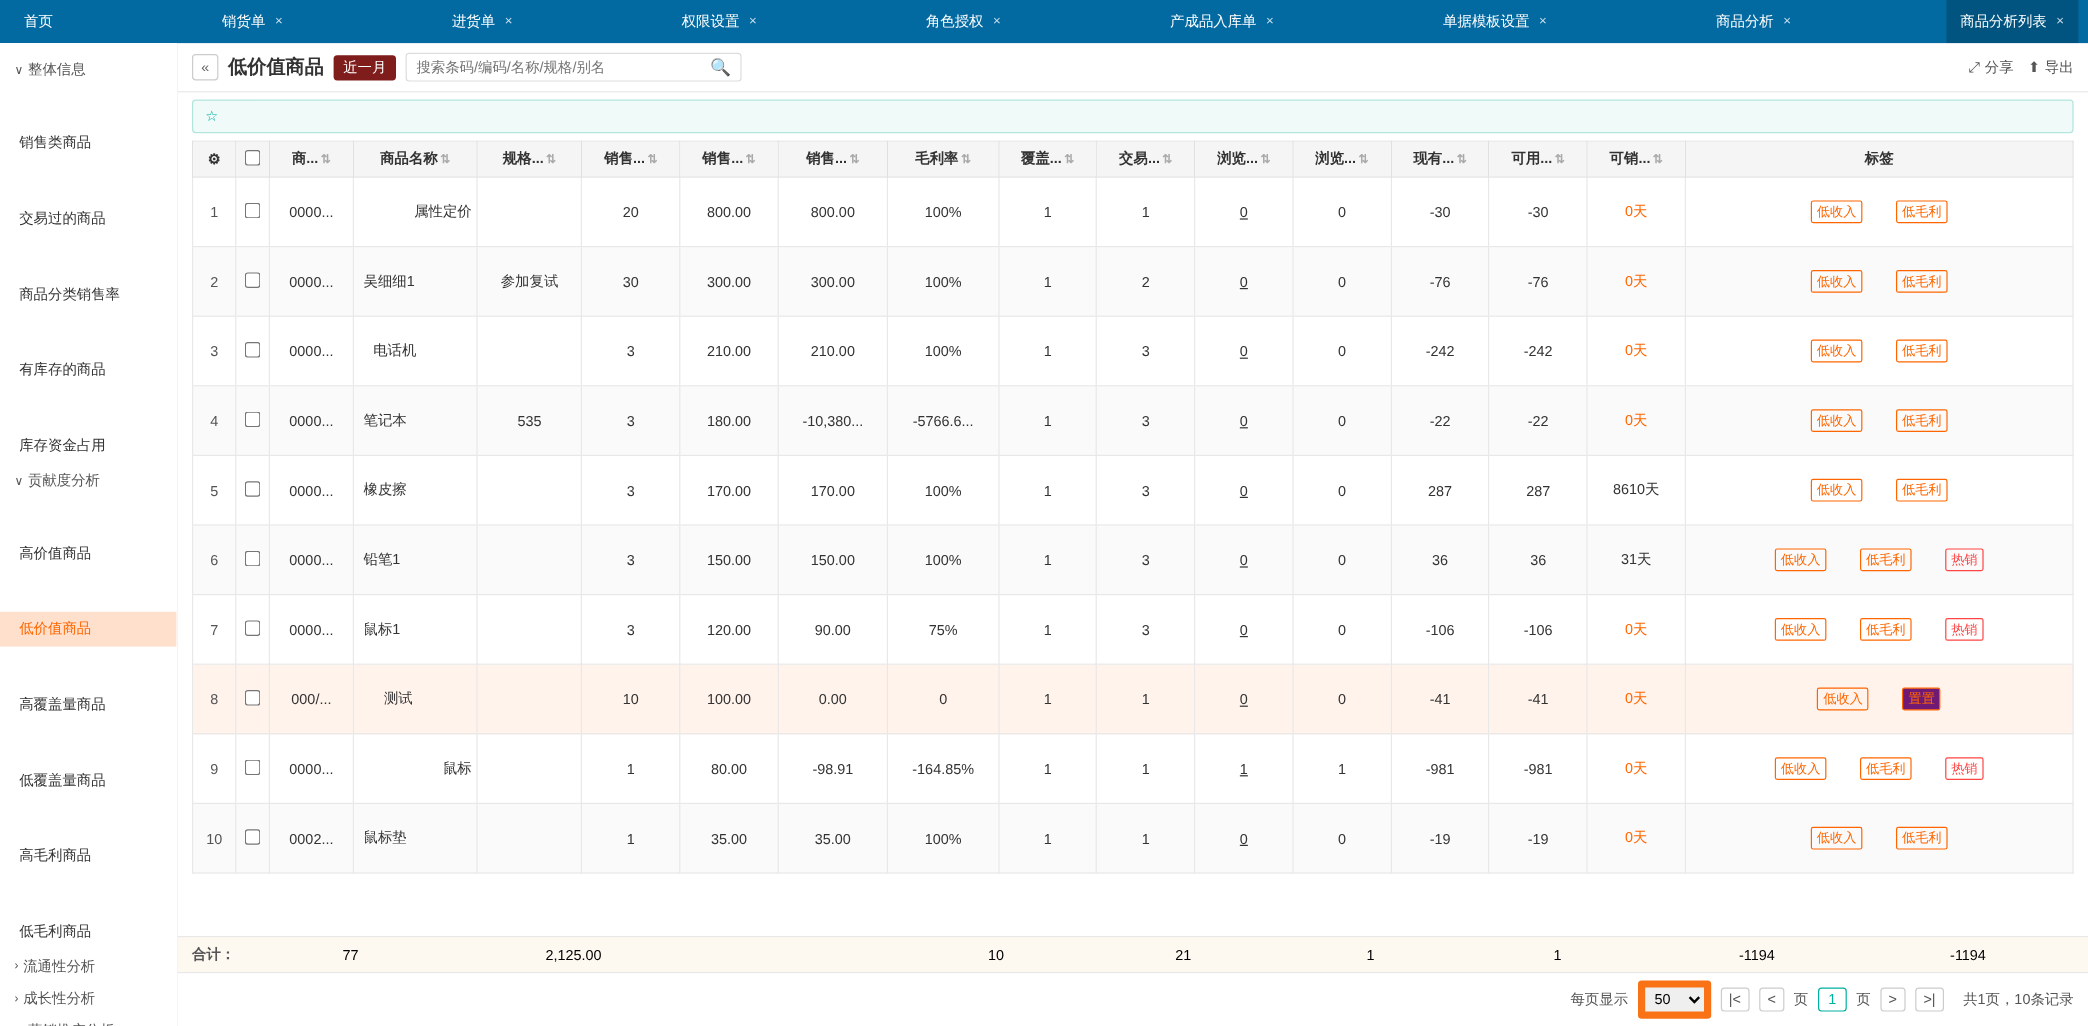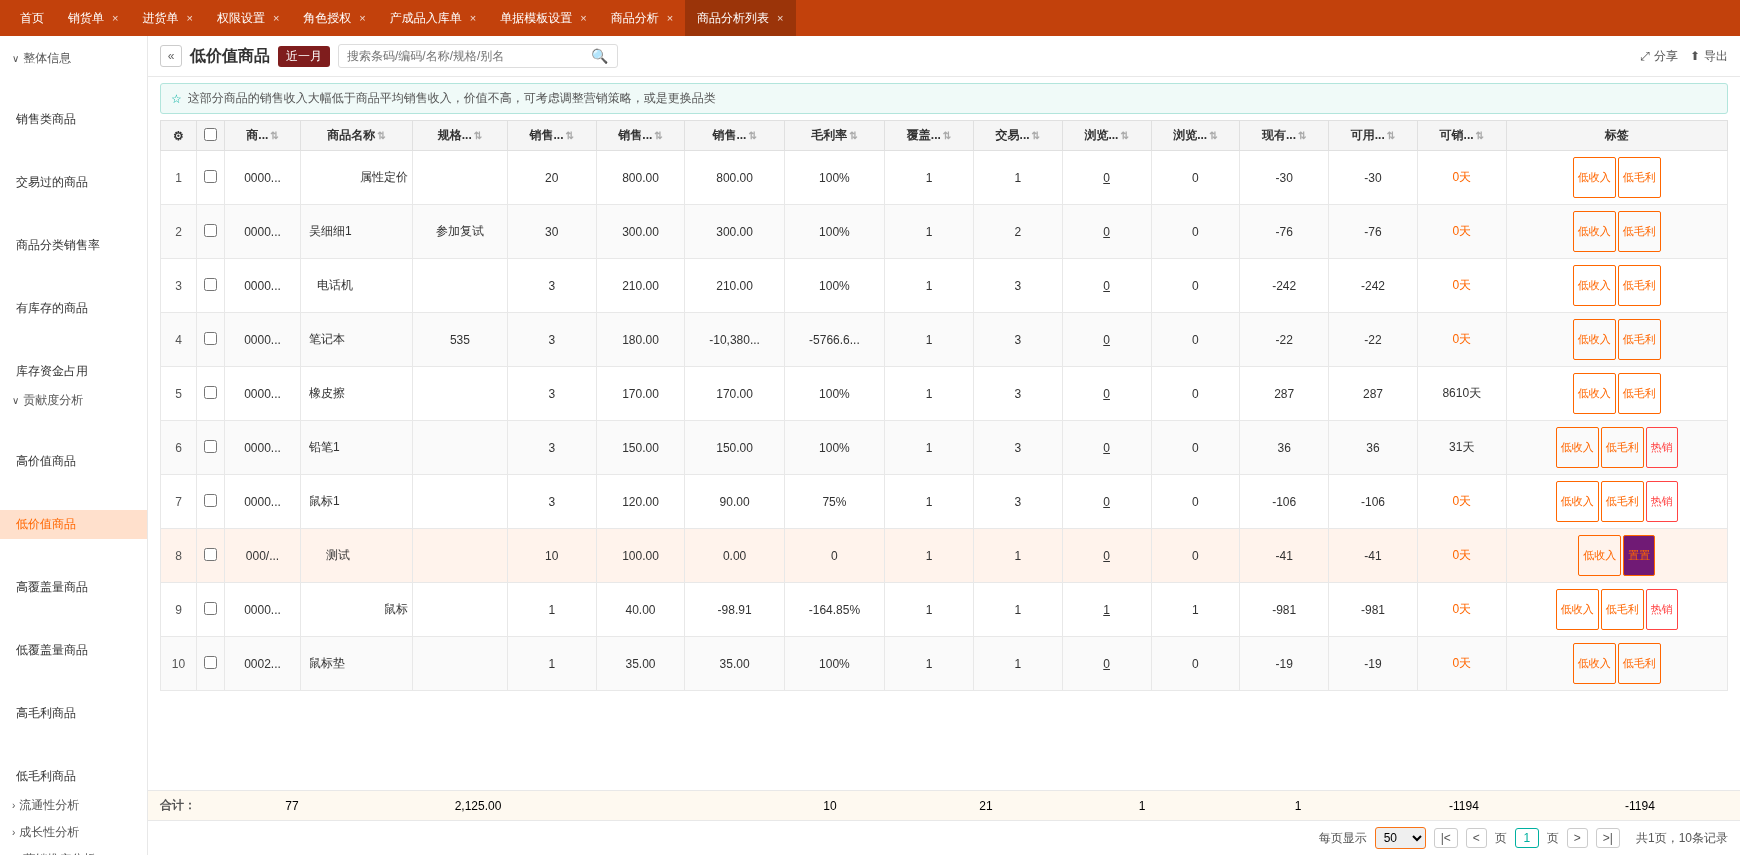--- a/index.html
+++ b/index.html
@@ -2,24 +2,25 @@
 <html><head>
   <meta charset="utf-8">
   <style>
     * { box-sizing: border-box; margin: 0; padding: 0; font-family: 'Microsoft YaHei', Arial, sans-serif; font-size: 12px; }
     body { background: #f5f5f5; overflow-x: hidden; }
 
     
     .top-nav {
       display: flex;
       align-items: center;
-      background: #c2410c;
+      background: #0369a1;
       height: 36px;
       padding: 0 8px;
       gap: 0;
+      justify-content: space-between;
     }
     .nav-item {
       color: #fff;
       padding: 0 12px;
       height: 36px;
       display: flex;
       align-items: center;
       cursor: pointer;
       white-space: nowrap;
       font-size: 13px;
@@ -180,23 +181,23 @@
       white-space: nowrap;
     }
     tbody tr:nth-child(even) { background: #fafafa; }
     tbody tr.highlighted { background: #fff3ec; }
     .th-sort { display: flex; align-items: center; justify-content: center; gap: 2px; }
     .sort-icon { color: #aaa; font-size: 10px; }
     .tag-btn {
       display: inline-block;
       border: 1px solid;
       border-radius: 2px;
-      padding: 12px 4px;
+      padding: 1px 4px;
       font-size: 11px;
-      margin: 1px;
+      margin: 14px;
     }
     .tag-low-income { color: #ff6600; border-color: #ff6600; }
     .tag-low-profit { color: #ff6600; border-color: #ff6600; }
     .tag-hot { color: #ff4444; border-color: #ff4444; }
     .tag-warning { color: #ff6600; border-color: #ff6600; background: #701a75; }
     .link-underline { text-decoration: underline; color: #333; }
 
     
     .table-footer {
       border-top: 1px solid #e8e8e8;
@@ -212,21 +213,21 @@
       display: flex;
       align-items: center;
       justify-content: flex-end;
       padding: 6px 12px;
       border-top: 1px solid #e8e8e8;
       gap: 8px;
       background: #fff;
     }
     .pagination-label { color: #555; }
     .page-size-select {
-      border: 1px solid #f97316;
+      border: 6px solid #f97316;
       border-radius: 3px;
       padding: 2px 4px;
       font-size: 12px;
     }
     .page-btn {
       border: 1px solid #ccc;
       background: #fff;
       border-radius: 3px;
       padding: 2px 6px;
       cursor: pointer;
@@ -352,21 +353,20 @@
         </div>
         <div class="action-btn">
           <span>⬆</span>
           <span>导出</span>
         </div>
       </div>
     </div>
 
     <div class="info-bar">
       <span class="tip-icon">☆</span>
-      <span>这部分商品的销售收入大幅低于商品平均销售收入，价值不高，可考虑调整营销策略，或是更换品类</span>
     </div>
 
     <div class="table-container">
       <table>
         <thead>
           <tr>
             <th>⚙</th>
             <th class="checkbox-col"><input type="checkbox" style=""></th>
             <th>
                 <div class="th-sort">
@@ -608,21 +608,21 @@
       <td style="color:#ff6600;">0天</td>
       <td><span class="tag-btn tag-low-income">低收入</span><span class="tag-btn tag-warning">置置</span></td>
     </tr>
             <tr>
       <td class="num-col">9</td>
       <td><input type="checkbox" style=""></td>
       <td>0000...</td>
       <td style="text-align:right;padding-left:8px;">鼠标</td>
       <td></td>
       <td>1</td>
-      <td>40.00</td>
+      <td>80.00</td>
       <td>-98.91</td>
       <td>-164.85%</td>
       <td>1</td>
       <td>1</td>
       <td><span class="link-underline">1</span></td>
       <td>1</td>
       <td>-981</td>
       <td>-981</td>
       <td style="color:#ff6600;">0天</td>
       <td><span class="tag-btn tag-low-income">低收入</span><span class="tag-btn tag-low-profit">低毛利</span><span class="tag-btn tag-hot">热销</span></td>

